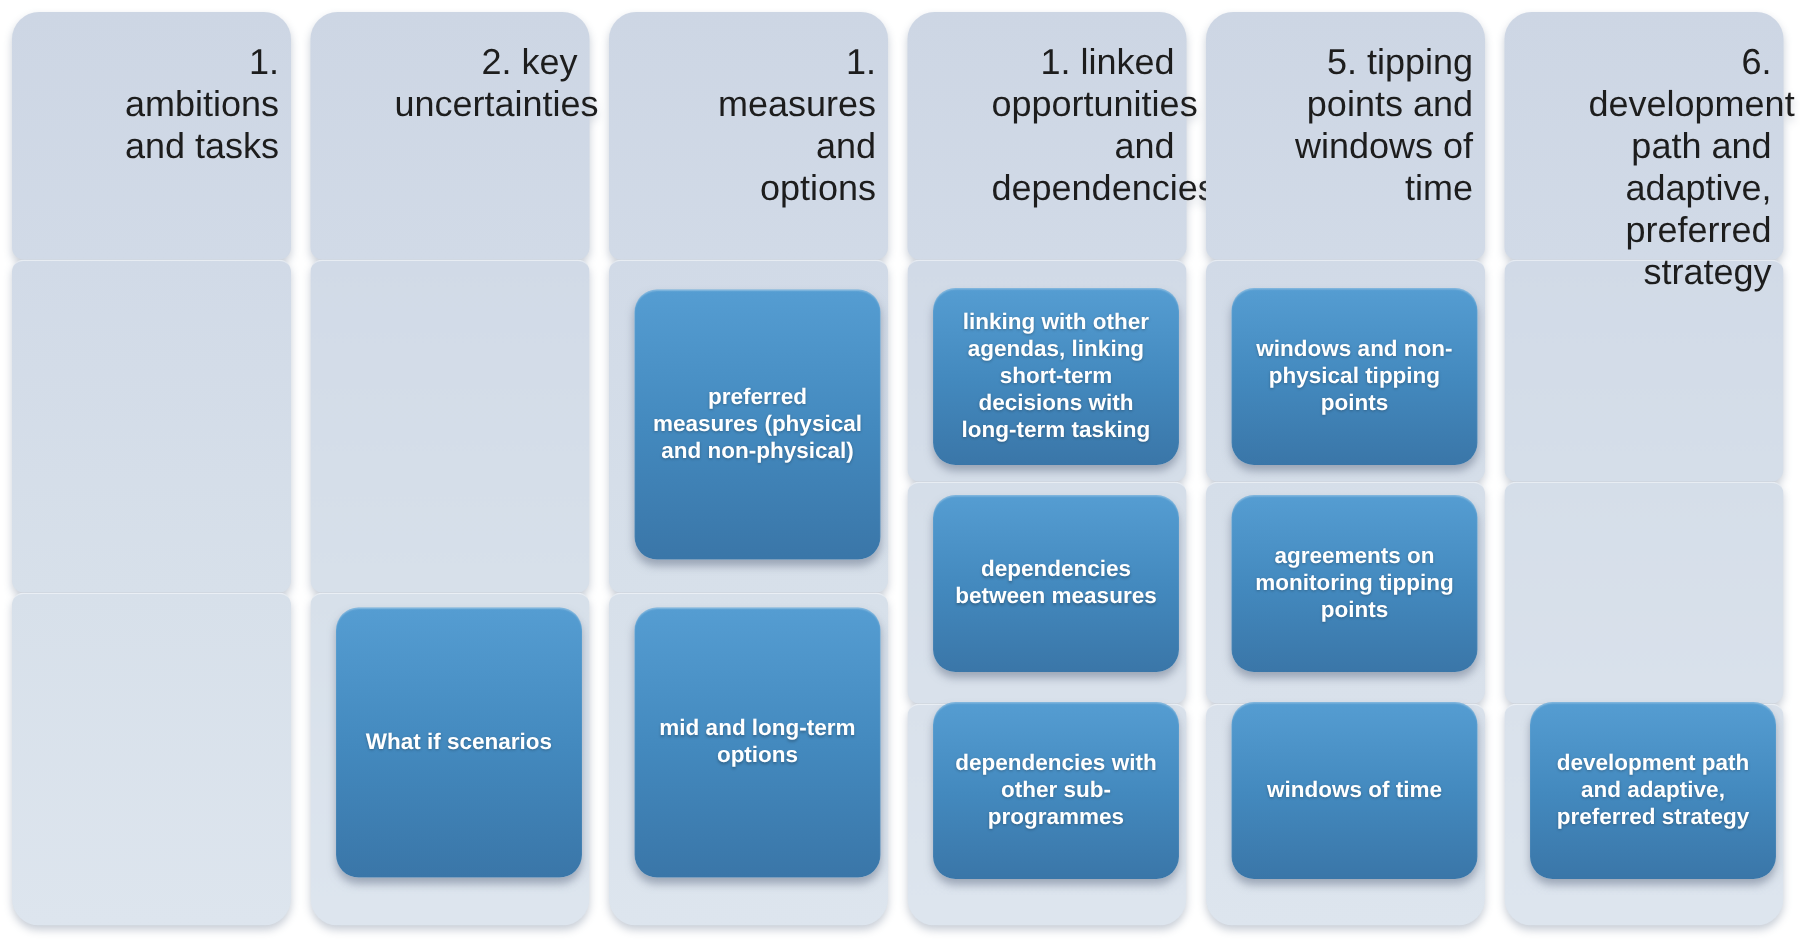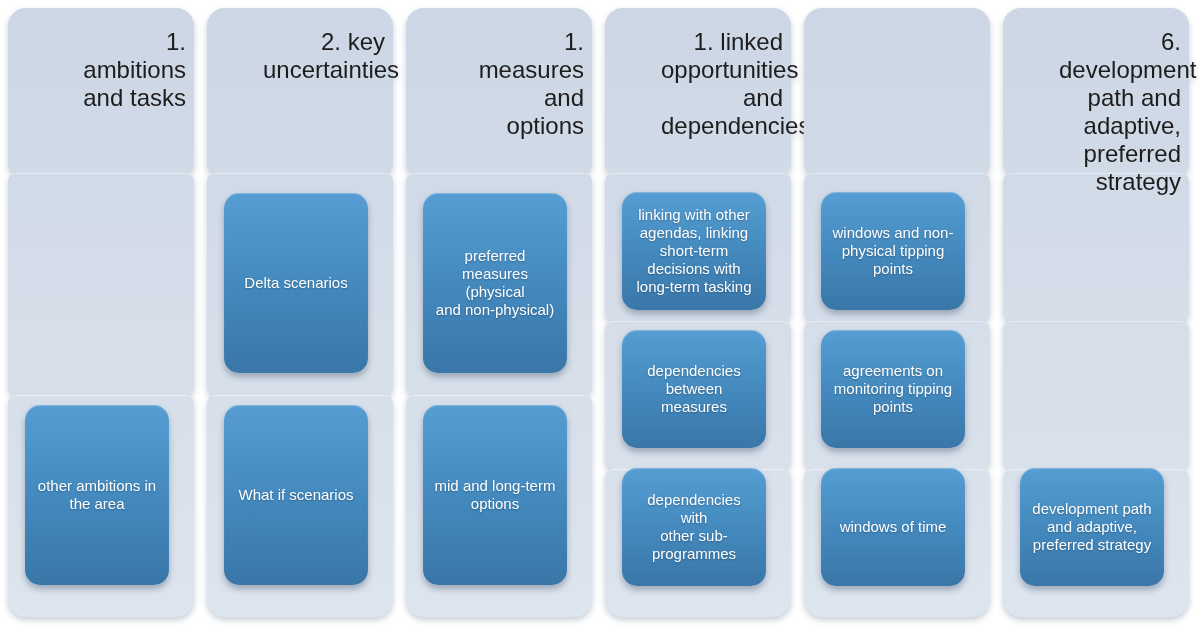--- a/index.html
+++ b/index.html
@@ -41,31 +41,31 @@
     text-align:right;
     font-size:24px;
     line-height:1.17;
     color:var(--header-text,#1d1d1d);
     white-space:pre-line;
     margin-left:48px;
   }
   .box{
     position:absolute;
     left:17px;
-    width:144px;
+    width:164px;
     box-sizing:border-box;
     border-radius:15px;
     display:flex;
     align-items:center;
     justify-content:center;
     text-align:center;
     padding:13px 10px;
     color:var(--box-text,#ffffff);
     font-size:15px;
-    font-weight:normal;
+    font-weight:bold;
     line-height:1.2;
     white-space:pre-line;
     background:linear-gradient(180deg,var(--box-top,#559dd2) 0%,var(--box-mid,#4389be) 52%,var(--box-bottom,#3a76a8) 100%);
     box-shadow:0 4px 6px rgba(105,118,140,0.55), inset 0 1px 1px rgba(255,255,255,0.28);
     text-shadow:0 1px 2px rgba(0,0,0,0.28);
   }
   .rows2 .box{height:180px;}
   .rows2 .b1{top:185px;}
   .rows2 .b2{top:397px;}
   .rows3 .box{height:118px;}
@@ -79,33 +79,30 @@
 <div class="board">
 
   <div class="col rows2">
     <div class="col-bg">
       <div class="seg s1"></div>
       <div class="seg s2"></div>
       <div class="seg s3"></div>
     </div>
     <div class="col-title">1. ambitions
 and tasks</div>
-    <div class="box b2">other ambitions in
-the area</div>
   </div>
 
   <div class="col rows2">
     <div class="col-bg">
       <div class="seg s1"></div>
       <div class="seg s2"></div>
       <div class="seg s3"></div>
     </div>
     <div class="col-title">2. key
 uncertainties</div>
-    <div class="box b1">Delta scenarios</div>
     <div class="box b2">What if scenarios</div>
   </div>
 
   <div class="col rows2">
     <div class="col-bg">
       <div class="seg s1"></div>
       <div class="seg s2"></div>
       <div class="seg s3"></div>
     </div>
     <div class="col-title">1. measures
@@ -140,20 +137,24 @@
 programmes</div>
   </div>
 
   <div class="col rows3">
     <div class="col-bg">
       <div class="seg s1"></div>
       <div class="seg s2"></div>
       <div class="seg s3"></div>
       <div class="seg s4"></div>
     </div>
+    <div class="col-title">5. tipping
+points and
+windows of
+time</div>
     <div class="box b1">windows and non-
 physical tipping
 points</div>
     <div class="box b2">agreements on
 monitoring tipping
 points</div>
     <div class="box b3">windows of time</div>
   </div>
 
   <div class="col rows3">

